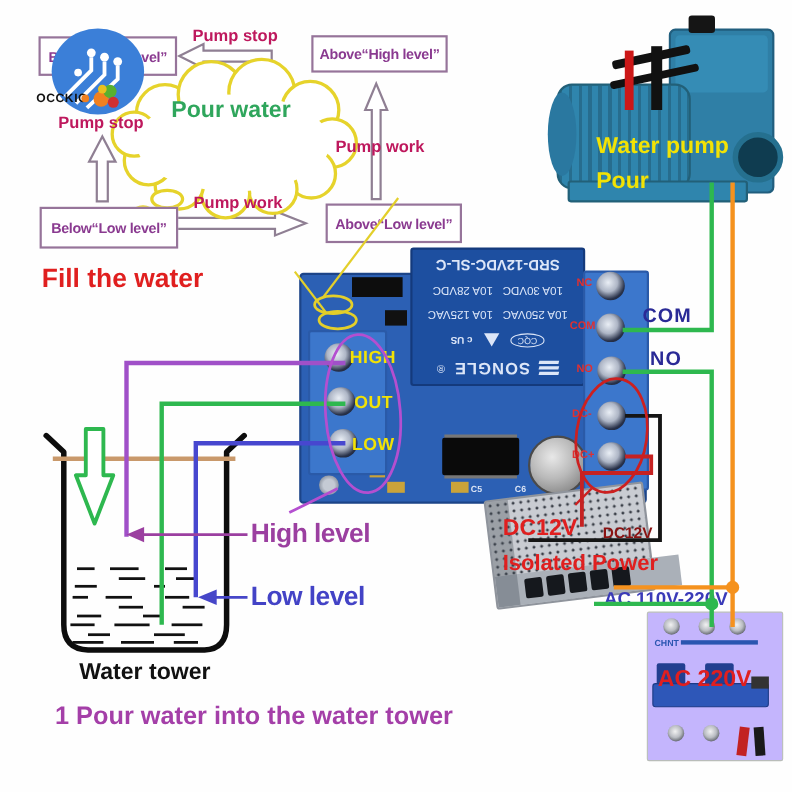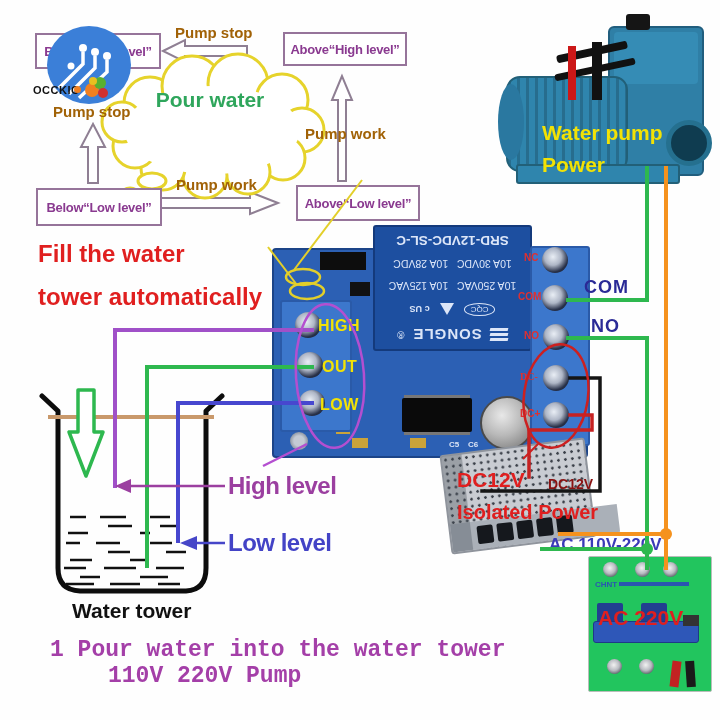--- a/index.html
+++ b/index.html
@@ -3,29 +3,29 @@
 <meta charset="utf-8">
 <style>
   html,body{margin:0;padding:0;background:#ffffff;}
   body{font-family:"Liberation Sans", sans-serif;}
   #stage{position:relative;width:720px;height:720px;background:#fefefe;overflow:hidden;}
   .abs{position:absolute;}
   svg.layer{position:absolute;left:0;top:0;pointer-events:none;}
   .fbox{position:absolute;background:#fff;border:2px solid #96749a;color:#8a3a90;
         font-weight:bold;font-size:13px;letter-spacing:-0.3px;display:flex;align-items:center;
         justify-content:center;text-align:center;}
-  .flabel{position:absolute;color:#a16207;font-weight:bold;font-size:15px;}
+  .flabel{position:absolute;color:#be185d;font-weight:bold;font-size:15px;}
   .cloudtxt{position:absolute;color:#2fa65c;font-weight:bold;font-size:21px;text-align:center;}
   .headline{position:absolute;color:#e01f1f;font-weight:bold;font-size:24px;}
   .lvl{position:absolute;font-weight:bold;font-size:24px;letter-spacing:-0.5px;}
   .yellowtxt{position:absolute;color:#f2e205;font-weight:bold;font-size:21px;line-height:1.0;}
   .boardlbl{position:absolute;color:#f2e205;font-weight:bold;font-size:16px;letter-spacing:0.5px;}
   .pinlbl{position:absolute;color:#e03030;font-weight:bold;font-size:10px;}
   .extlbl{position:absolute;color:#2a2a96;font-weight:bold;font-size:18px;letter-spacing:1px;}
-  .captionline{position:absolute;color:#a43fa8;font-weight:bold;font-size:23px;font-family:Liberation Mono, monospace;}
+  .captionline{position:absolute;color:#a43fa8;font-weight:bold;font-size:23px;}
   .screw{position:absolute;width:26px;height:26px;border-radius:50%;
          background:radial-gradient(circle at 42% 38%, #e9eef5 0%, #aeb6c6 38%, #29324a 68%, #0b101e 100%);}
   .screw.sm{width:15px;height:15px;background:radial-gradient(circle at 45% 40%, #f2f2f2 0%, #b9bcc2 45%, #565a62 80%);}
   .relay-line{white-space:pre;text-align:center;}
   .psu-dots{background-color:#c9ccd2;
       background-image:radial-gradient(circle, #3a3f48 1.2px, transparent 1.5px);
       background-size:7px 7px;}
 </style>
 </head>
 <body>
@@ -125,50 +125,49 @@
   <div class="abs" style="left:84px;top:76px;width:26px;height:26px;">
     <svg width="26" height="26">
         <circle cx="8" cy="14" r="7" fill="#f08020"></circle>
         <circle cx="16" cy="7" r="6" fill="#58b030"></circle>
         <circle cx="19" cy="17" r="5" fill="#d03030"></circle>
         <circle cx="9" cy="5" r="4" fill="#e8c020"></circle>
       </svg>
   </div>
 
   <div class="headline" style="left:38px;top:240px;">Fill the water</div>
-  <div class="headline" style="left:38px;top:283px;">tower automatically</div>
 
   <div class="abs" style="left:498px;top:14px;width:212px;height:168px;">
     <div class="abs" style="left:110px;top:12px;width:92px;height:146px;background:#2f7fa6;border:2px solid #215e7e;border-radius:6px;"></div>
     <div class="abs" style="left:116px;top:18px;width:84px;height:52px;background:#358cb5;border-radius:4px;"></div>
     <div class="abs" style="left:128px;top:0px;width:24px;height:16px;background:#151515;border-radius:3px;"></div>
     <div class="abs" style="left:8px;top:62px;width:118px;height:92px;background:#2f85ad;border:2px solid #226078;border-radius:14px;
          background-image:repeating-linear-gradient(90deg, rgba(0,0,0,0.18) 0 3px, transparent 3px 9px);"></div>
     <div class="abs" style="left:0px;top:70px;width:26px;height:76px;background:#2a78a0;border-radius:50%;"></div>
     <div class="abs" style="left:18px;top:150px;width:160px;height:16px;background:#2f85ad;border:2px solid #226078;border-radius:3px;"></div>
     <div class="abs" style="left:58px;top:34px;width:72px;height:8px;background:#111;transform:rotate(-12deg);border-radius:3px;"></div>
     <div class="abs" style="left:56px;top:52px;width:82px;height:7px;background:#111;transform:rotate(-12deg);border-radius:3px;"></div>
     <div class="abs" style="left:70px;top:32px;width:8px;height:54px;background:#cc1818;"></div>
     <div class="abs" style="left:94px;top:28px;width:10px;height:58px;background:#111;"></div>
     <div class="abs" style="left:168px;top:106px;width:36px;height:36px;border-radius:50%;background:#0f3c50;border:5px solid #25708f;"></div>
     <div class="yellowtxt" style="left:44px;top:108px;">Water pump</div>
-    <div class="yellowtxt" style="left:44px;top:140px;">Power</div>
+    <div class="yellowtxt" style="left:44px;top:140px;">Pour</div>
   </div>
 
   <div class="abs" style="left:272px;top:248px;width:312px;height:206px;background:#2c60b4;border:2px solid #1c4488;border-radius:4px;"></div>
   <div class="abs" style="left:320px;top:252px;width:46px;height:18px;background:#0d0d0d;"></div>
   <div class="abs" style="left:350px;top:282px;width:20px;height:14px;background:#111;"></div>
   <div class="abs" style="left:402px;top:398px;width:70px;height:34px;background:#0a0a0a;border-radius:2px;box-shadow:0 -5px 0 -2px #777, 0 5px 0 -2px #777;"></div>
   <div class="abs" style="left:480px;top:396px;width:50px;height:50px;border-radius:50%;background:radial-gradient(circle at 40% 35%, #e8e8e8 0%, #b9b9b9 45%, #6e6e6e 100%);border:2px solid #4a4a4a;"></div>
   <div class="abs" style="left:290px;top:432px;width:18px;height:18px;border-radius:50%;background:radial-gradient(circle,#c4cad4 40%,#5a6474 100%);"></div>
   <div class="abs" style="left:336px;top:424px;width:14px;height:10px;background:#caa33a;"></div>
   <div class="abs" style="left:352px;top:438px;width:16px;height:10px;background:#caa33a;"></div>
   <div class="abs" style="left:410px;top:438px;width:16px;height:10px;background:#caa33a;"></div>
   <div class="abs" style="left:385px;top:325px;width:10px;height:10px;border-radius:50%;background:#5a9ae0;"></div>
-  <div class="abs" style="left:428px;top:440px;color:#dbe4f5;font-size:8px;font-weight:bold;margin-left:21px;">C5</div>
+  <div class="abs" style="left:428px;top:440px;color:#dbe4f5;font-size:8px;font-weight:bold;">C5</div>
   <div class="abs" style="left:468px;top:440px;color:#dbe4f5;font-size:8px;font-weight:bold;">C6</div>
 
   <div class="abs" style="left:373px;top:225px;width:155px;height:122px;background:#1d4fa0;border:2px solid #143a7c;border-radius:3px;">
     <div style="width:100%;height:100%;transform:rotate(180deg);display:flex;flex-direction:column;justify-content:space-between;box-sizing:border-box;padding:6px 8px;color:#dce6f8;">
       <div style="display:flex;align-items:center;justify-content:center;gap:8px;">
         <span style="display:inline-block;">
           <span style="display:block;width:18px;height:3px;background:#dce6f8;margin:2px 0;transform:skewX(-14deg);"></span>
           <span style="display:block;width:18px;height:3px;background:#dce6f8;margin:2px 0;transform:skewX(-14deg);"></span>
           <span style="display:block;width:18px;height:3px;background:#dce6f8;margin:2px 0;transform:skewX(-14deg);"></span>
         </span>
@@ -191,21 +190,21 @@
   <div class="screw" style="left:297px;top:352px;"></div>
   <div class="screw" style="left:299px;top:390px;"></div>
   <div class="boardlbl" style="left:318px;top:317px;">HIGH</div>
   <div class="boardlbl" style="left:322px;top:358px;">OUT</div>
   <div class="boardlbl" style="left:320px;top:396px;">LOW</div>
 
   <div class="abs" style="left:530px;top:246px;width:56px;height:196px;background:#3c77cc;border:2px solid #2a5aa8;border-radius:3px;"></div>
   <div class="pinlbl" style="left:524px;top:252px;">NC</div>
   <div class="pinlbl" style="left:518px;top:291px;">COM</div>
   <div class="pinlbl" style="left:524px;top:330px;">NO</div>
-  <div class="pinlbl" style="left:520px;top:371px;font-family:Liberation Serif, serif;">DC-</div>
+  <div class="pinlbl" style="left:520px;top:371px;">DC-</div>
   <div class="pinlbl" style="left:520px;top:408px;">DC+</div>
   <div class="screw" style="left:542px;top:247px;"></div>
   <div class="screw" style="left:542px;top:285px;"></div>
   <div class="screw" style="left:543px;top:324px;"></div>
   <div class="screw" style="left:543px;top:365px;"></div>
   <div class="screw" style="left:543px;top:402px;"></div>
 
   <div class="extlbl" style="left:584px;top:277px;">COM</div>
   <div class="extlbl" style="left:591px;top:316px;">NO</div>
 
@@ -221,39 +220,38 @@
       <span style="width:16px;height:18px;background:#15181d;border-radius:2px;display:inline-block;"></span>
       <span style="width:16px;height:18px;background:#15181d;border-radius:2px;display:inline-block;"></span>
     </div>
     <div class="abs" style="left:0;top:0;width:20px;height:100%;background:rgba(70,76,86,0.35);"></div>
   </div>
   <div class="abs" style="left:457px;top:468px;color:#e01f1f;font-weight:bold;font-size:21px;">DC12V</div>
   <div class="abs" style="left:548px;top:476px;color:#8a1212;font-weight:bold;font-size:14px;">DC12V</div>
   <div class="abs" style="left:457px;top:501px;color:#e01f1f;font-weight:bold;font-size:20px;">Isolated Power</div>
   <div class="abs" style="left:549px;top:535px;color:#3a3ab8;font-weight:bold;font-size:17px;">AC 110V-220V</div>
 
-  <div class="abs" style="left:588px;top:556px;width:122px;height:134px;background:#22c55e;border:1.5px solid #b9bdb9;border-radius:2px;">
+  <div class="abs" style="left:588px;top:556px;width:122px;height:134px;background:#c4b5fd;border:1.5px solid #b9bdb9;border-radius:2px;">
     <div class="screw sm" style="left:14px;top:5px;"></div>
     <div class="screw sm" style="left:46px;top:5px;"></div>
     <div class="screw sm" style="left:74px;top:5px;"></div>
     <div class="abs" style="left:6px;top:23px;font-size:8px;font-weight:bold;color:#2a55b0;">CHNT</div>
     <div class="abs" style="left:30px;top:25px;width:70px;height:4px;background:#2a55b0;"></div>
     <div class="abs" style="left:8px;top:46px;width:26px;height:20px;background:#223f90;border-radius:2px;"></div>
     <div class="abs" style="left:52px;top:46px;width:26px;height:20px;background:#223f90;border-radius:2px;"></div>
     <div class="abs" style="left:4px;top:64px;width:104px;height:20px;background:#2e57b8;border:1px solid #1d3a86;border-radius:3px;"></div>
     <div class="abs" style="left:94px;top:58px;width:16px;height:11px;background:#333;"></div>
     <div class="screw sm" style="left:18px;top:102px;"></div>
     <div class="screw sm" style="left:50px;top:102px;"></div>
     <div class="abs" style="left:82px;top:104px;width:9px;height:26px;background:#c22222;transform:rotate(7deg);"></div>
     <div class="abs" style="left:97px;top:104px;width:9px;height:26px;background:#1a1a1a;transform:rotate(-4deg);"></div>
   </div>
   <div class="abs" style="left:598px;top:606px;color:#e01f1f;font-weight:bold;font-size:21px;">AC 220V</div>
 
   <div class="captionline" style="left:50px;top:637px;">1 Pour water into the water tower</div>
-  <div class="captionline" style="left:108px;top:663px;">110V 220V Pump</div>
 
   <svg class="layer" width="720" height="720">
 
     <path d="M312,330 L115,330 L115,486" fill="none" stroke="#a050c8" stroke-width="4" stroke-linecap="square"></path>
     <path d="M312,367 L147,367 L147,566" fill="none" stroke="#2eb84f" stroke-width="4" stroke-linecap="square"></path>
     <path d="M312,403 L178,403 L178,541" fill="none" stroke="#4747cf" stroke-width="4" stroke-linecap="square"></path>
 
     <line x1="225" y1="486" x2="128" y2="486" stroke="#9b3fa0" stroke-width="2.5"></line>
     <polygon points="115,486 131,479 131,493" fill="#9b3fa0"></polygon>
     <line x1="225" y1="543" x2="194" y2="543" stroke="#4646c8" stroke-width="2.5"></line>

